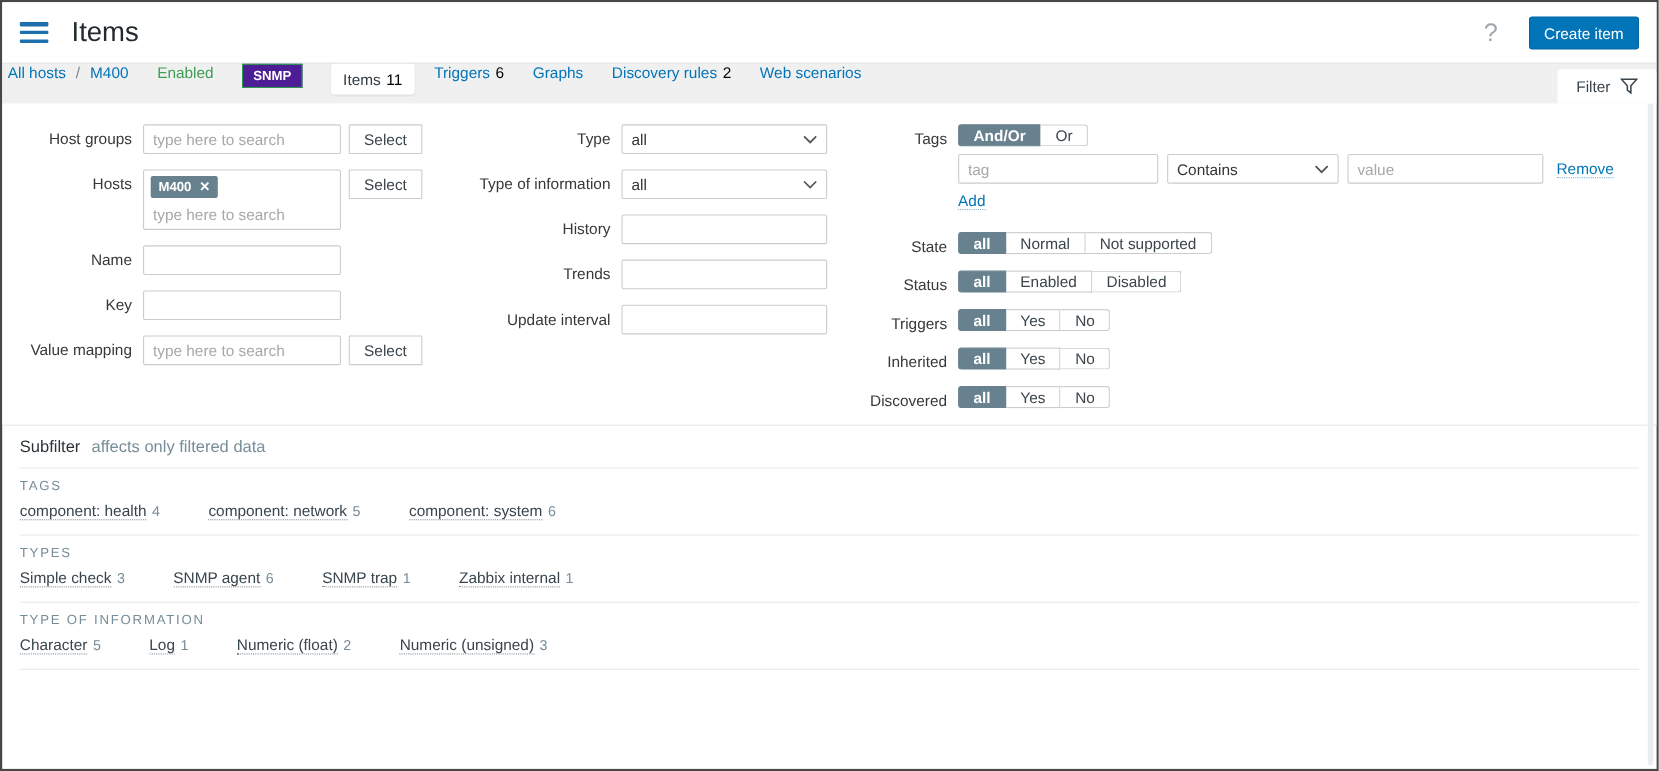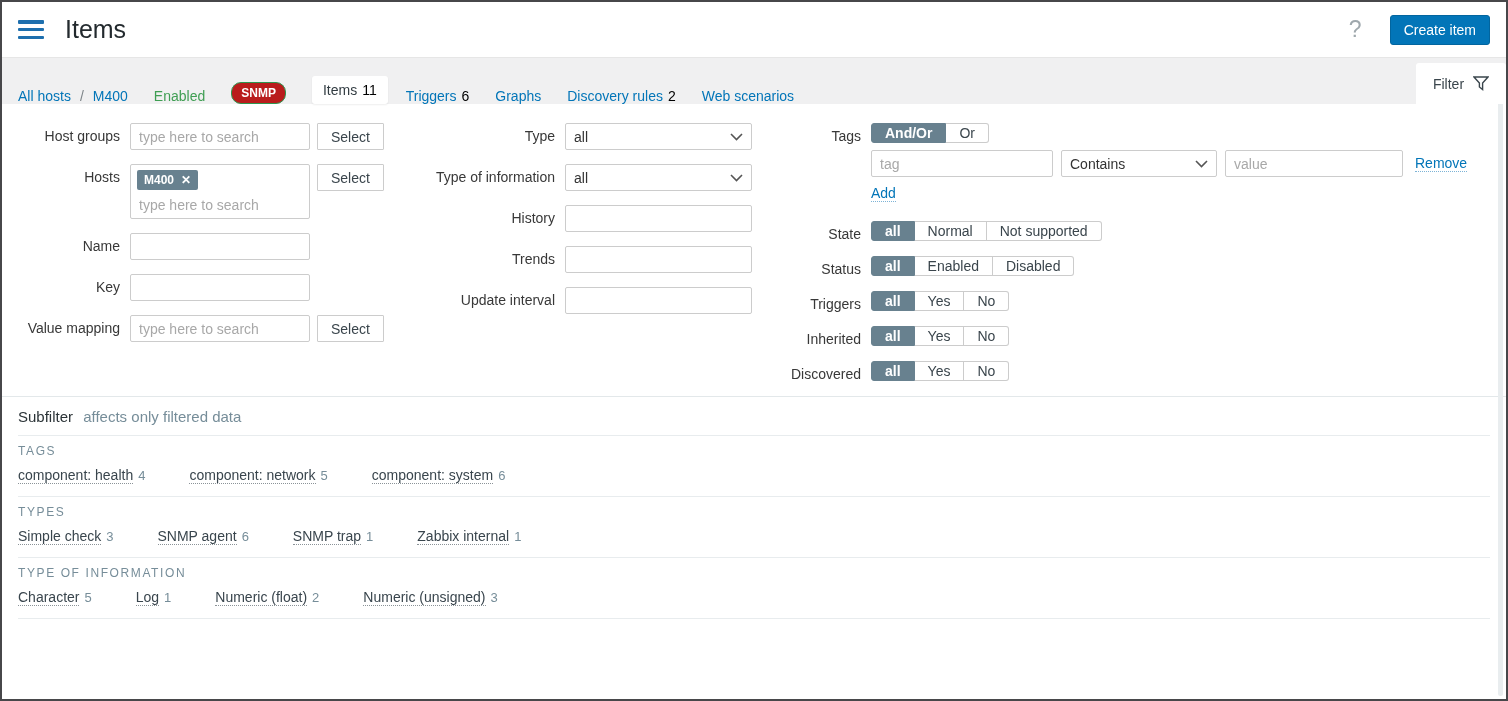--- a/index.html
+++ b/index.html
@@ -11,26 +11,26 @@
   
   .hdr { height:55px; display:flex; align-items:center; padding:0 16px; background:#fff; }
   .burger { width:26px; height:19px; display:flex; flex-direction:column; justify-content:space-between; cursor:pointer; }
   .burger i { display:block; height:3.5px; background:#1e6fae; border-radius:1px; }
   .hdr-title { font-size:25px; color:#232a2e; margin-left:21px; }
   .hdr-spacer { flex:1; }
   .help { color:#9fa8ad; font-size:23px; margin-right:28px; cursor:pointer; }
   .btn-create { background:#0275b8; border:1px solid #02659f; color:#fff; font-size:14px; padding:6px 13px; border-radius:3px; cursor:pointer; font-family:inherit; }
 
   
-  .nav { height:47px; background:#f0f0f1; display:flex; align-items:flex-end; padding:0 16px; position:relative; font-size:14px; border-top:1px solid #e6e6e6; }
+  .nav { height:37px; background:#f0f0f1; display:flex; align-items:flex-start; padding:0 5px; position:relative; font-size:14px; border-top:1px solid #e6e6e6; }
   .nav a.lnk { color:#0275b8; text-decoration:none; cursor:pointer; }
   .sep { color:#7d8488; margin:0 9px; }
   .gap { margin-right:26px; }
   .txt-green { color:#3f9e53; }
-  .badge-green { background:#b91c1c; border:1px solid #2c9650; color:#fff; font-weight:bold; font-size:12px; padding:3px 9px; border-radius:10px; }
+  .badge-green { background:#4c1d95; border:1px solid #2c9650; color:#fff; font-weight:bold; font-size:12px; padding:3px 9px; border-radius:0; }
   .tab-active { background:#fff; border-radius:3px; padding:6px 11px; box-shadow:0 1px 2px rgba(0,0,0,.07); color:#323c42; margin-right:18px; cursor:pointer; }
   .cnt { color:#000000; margin-left:5px; }
   .filter-tab { position:absolute; right:0; top:5px; bottom:0; width:90px; background:#fff; border-radius:3px 3px 0 0; display:flex; align-items:center; justify-content:center; gap:9px; color:#3a454c; cursor:pointer; }
 
   
   .panel { background:#fff; padding:19px 16px 0 16px; }
   .cols { display:flex; }
   .col1 { width:397px; }
   .col2 { width:368px; }
   .col3 { flex:1; }

